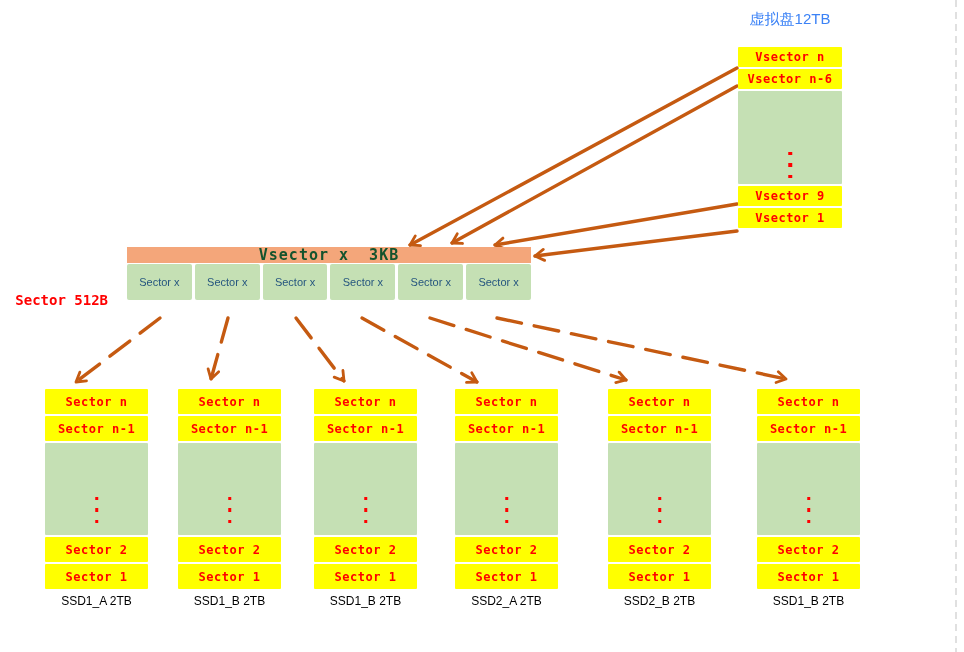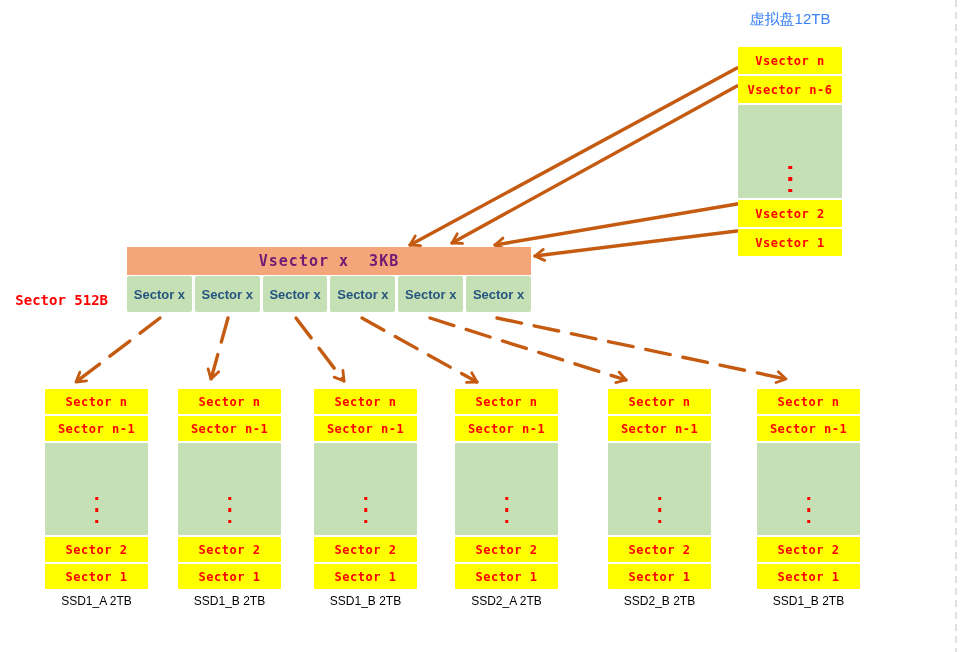--- a/index.html
+++ b/index.html
@@ -31,43 +31,42 @@
   .dots i{display:block;width:3.5px;height:3.5px;background:#FF0000;}
   
   .vdisk-title{
     position:absolute;left:738px;top:10px;width:104px;
     text-align:center;font-size:15px;color:#3b82f6;
   }
   .vdisk{
     position:absolute;left:738px;top:47px;width:104px;
     display:flex;flex-direction:column;gap:2px;
   }
-  .vdisk .ycell{height:27px;}
+  .vdisk .ycell{height:20px;}
   .vdisk .gblock{height:93px;}
   .vdisk .dots{bottom:6px;}
   
   .vbar{
     position:absolute;left:127px;top:247px;width:404px;
   }
   .vbar-head{
-    height:28px;background:#F4A67A;
+    height:16px;background:#F4A67A;
     display:flex;align-items:center;justify-content:center;
-    color:#701a75;font:bold 15px "DejaVu Sans Mono", monospace;
+    color:#14532d;font:bold 15px "DejaVu Sans Mono", monospace;
     white-space:pre;letter-spacing:1px;
   }
   .vbar-cells{
     margin-top:1px;height:36px;
     display:flex;gap:3px;
   }
   .vbar-cells .scell{
     flex:1;background:#C5E0B4;
     display:flex;align-items:center;justify-content:center;
-    color:#26567F;font-size:13px;
+    color:#26567F;font-size:11px;
     border-radius:2px;
-    font-weight:bold;
   }
   .sector-size{
     position:absolute;left:8px;top:289px;width:100px;height:21px;
     display:flex;align-items:center;justify-content:flex-end;
     color:#FF0000;font:bold 14px "DejaVu Sans Mono", monospace;
     white-space:pre;
   }
   
   .ssd{
     position:absolute;top:389px;width:103px;
@@ -124,21 +123,21 @@
   <div class="vdisk">
     <div class="ycell">Vsector n</div>
     <div class="ycell">Vsector n-6</div>
     <div class="gblock">
       <span class="dots">
           <i></i>
           <i></i>
           <i></i>
         </span>
     </div>
-    <div class="ycell">Vsector 2</div>
+    <div class="ycell">Vsector 9</div>
     <div class="ycell">Vsector 1</div>
   </div>
 
   <div class="vbar">
     <div class="vbar-head">Vsector x  3KB</div>
     <div class="vbar-cells">
       <div class="scell">Sector x</div>
       <div class="scell">Sector x</div>
       <div class="scell">Sector x</div>
       <div class="scell">Sector x</div>

